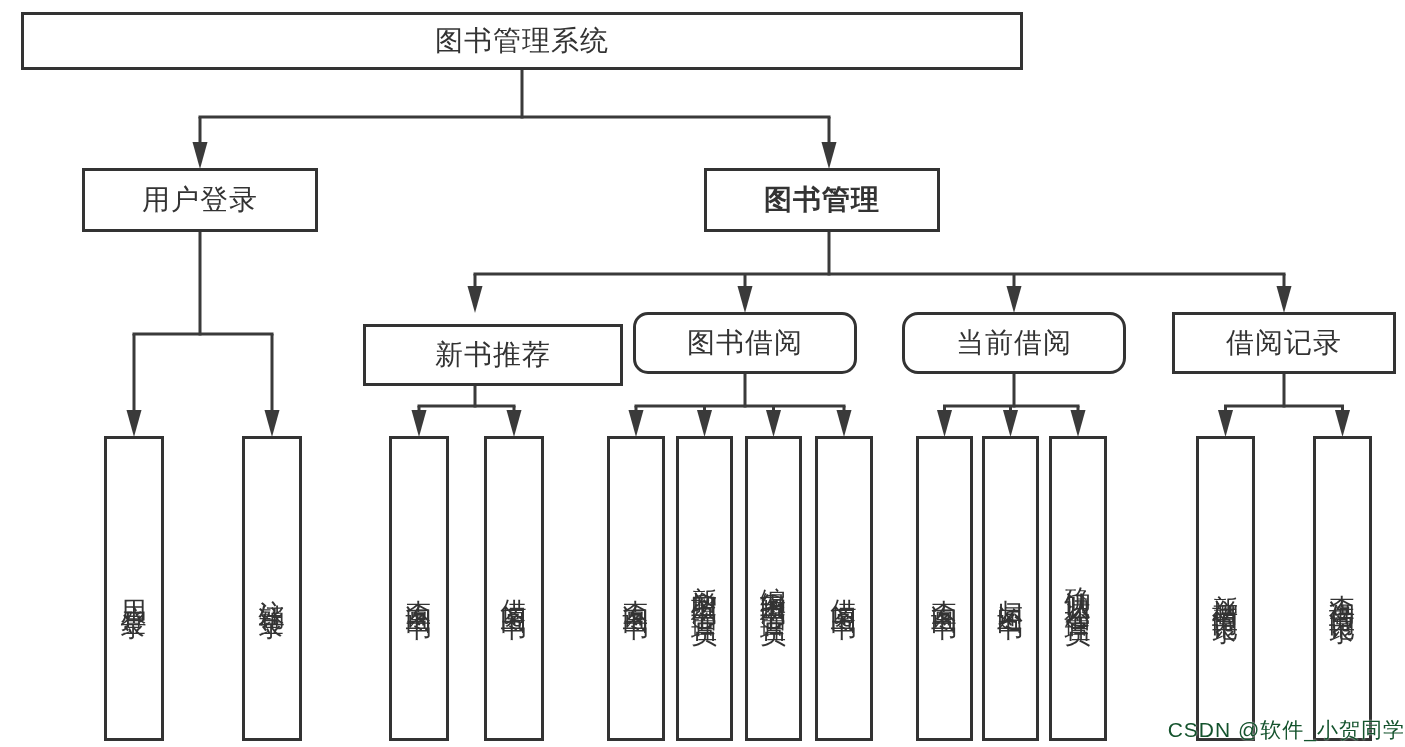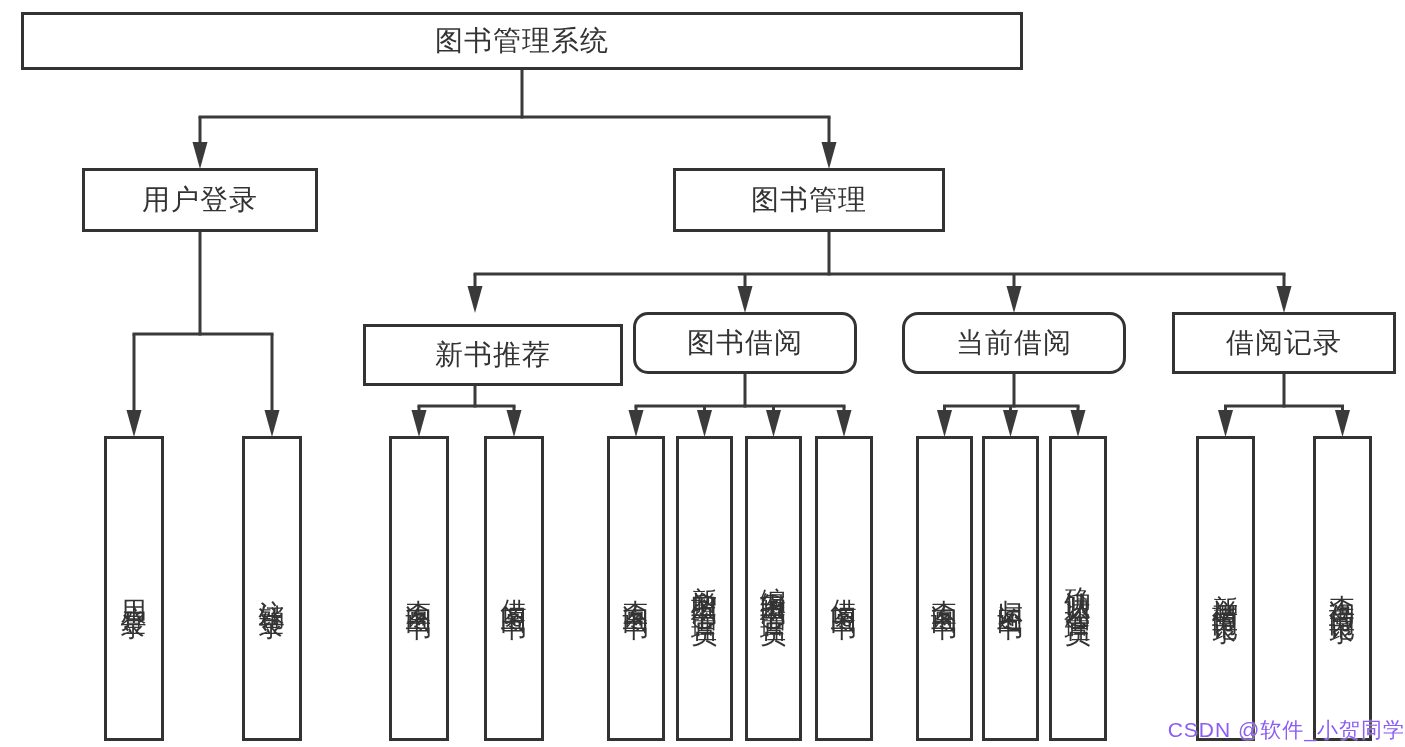--- a/index.html
+++ b/index.html
@@ -84,21 +84,21 @@
       <rect x="1341" y="406" width="3" height="5" fill="#3a3a3a"></rect>
       <polygon points="1335,410 1350,410 1342.5,437" fill="#3a3a3a"></polygon>
     </svg>
   <div id="nodes">
       <div class="node h" style="left: 21px; top: 12px; width: 1002px; height: 58px;">
         <span>图书管理系统</span>
       </div>
       <div class="node h" style="left: 82px; top: 168px; width: 236px; height: 64px;">
         <span>用户登录</span>
       </div>
-      <div class="node h" style="left: 673px; top: 168px; width: 272px; height: 64px;">
+      <div class="node h" style="left: 704px; top: 168px; width: 236px; height: 64px; font-weight: bold;">
         <span>图书管理</span>
       </div>
       <div class="node h" style="left: 363px; top: 324px; width: 260px; height: 62px;">
         <span>新书推荐</span>
       </div>
       <div class="node h" style="left: 633px; top: 312px; width: 224px; height: 62px; border-radius: 15px;">
         <span>图书借阅</span>
       </div>
       <div class="node h" style="left: 902px; top: 312px; width: 224px; height: 62px; border-radius: 16px;">
         <span>当前借阅</span>
@@ -139,14 +139,14 @@
       <div class="node v" style="left: 1049px; top: 436px; width: 58px; height: 305px;">
         <span class="vtxt">确认归还（管理员）</span>
       </div>
       <div class="node v" style="left: 1196px; top: 436px; width: 59px; height: 305px;">
         <span class="vtxt">新增借阅记录</span>
       </div>
       <div class="node v" style="left: 1313px; top: 436px; width: 59px; height: 305px;">
         <span class="vtxt">查询借阅记录</span>
       </div>
     </div>
-  <div id="watermark" style="color: #8b5cf6;">CSDN @软件_小贺同学</div>
+  <div id="watermark" style="color: #14532d;">CSDN @软件_小贺同学</div>
 </div>
 
 </body></html>

